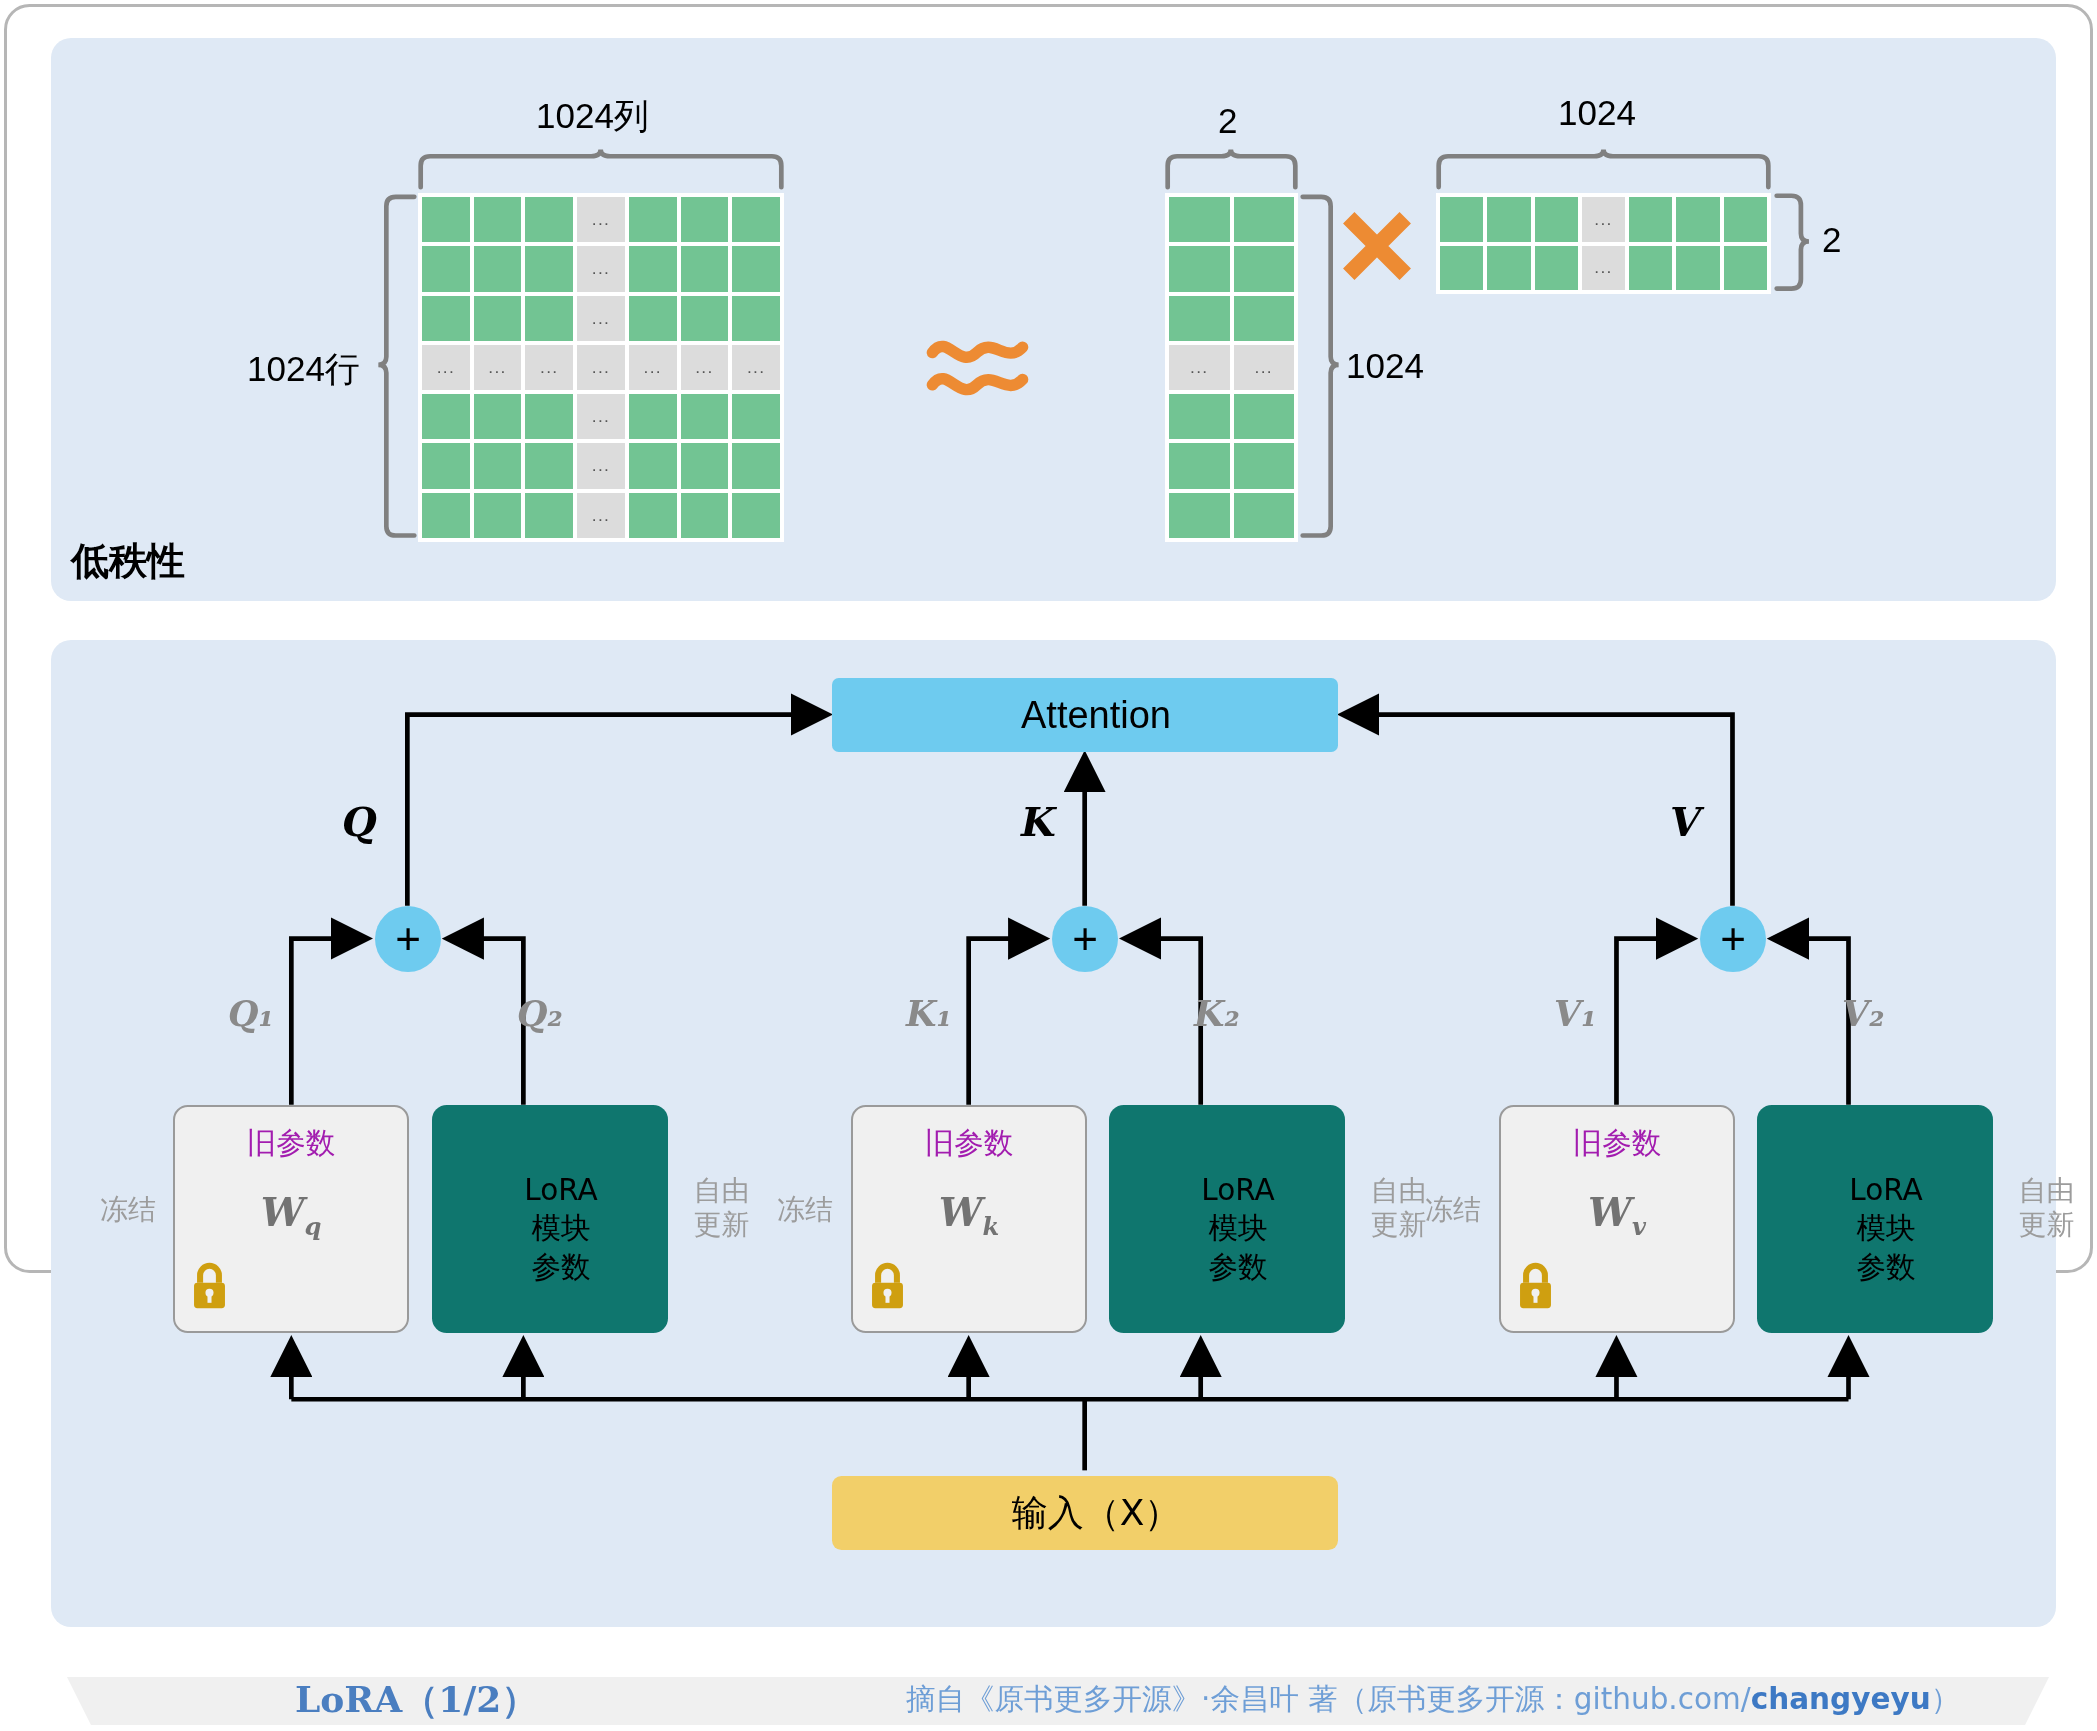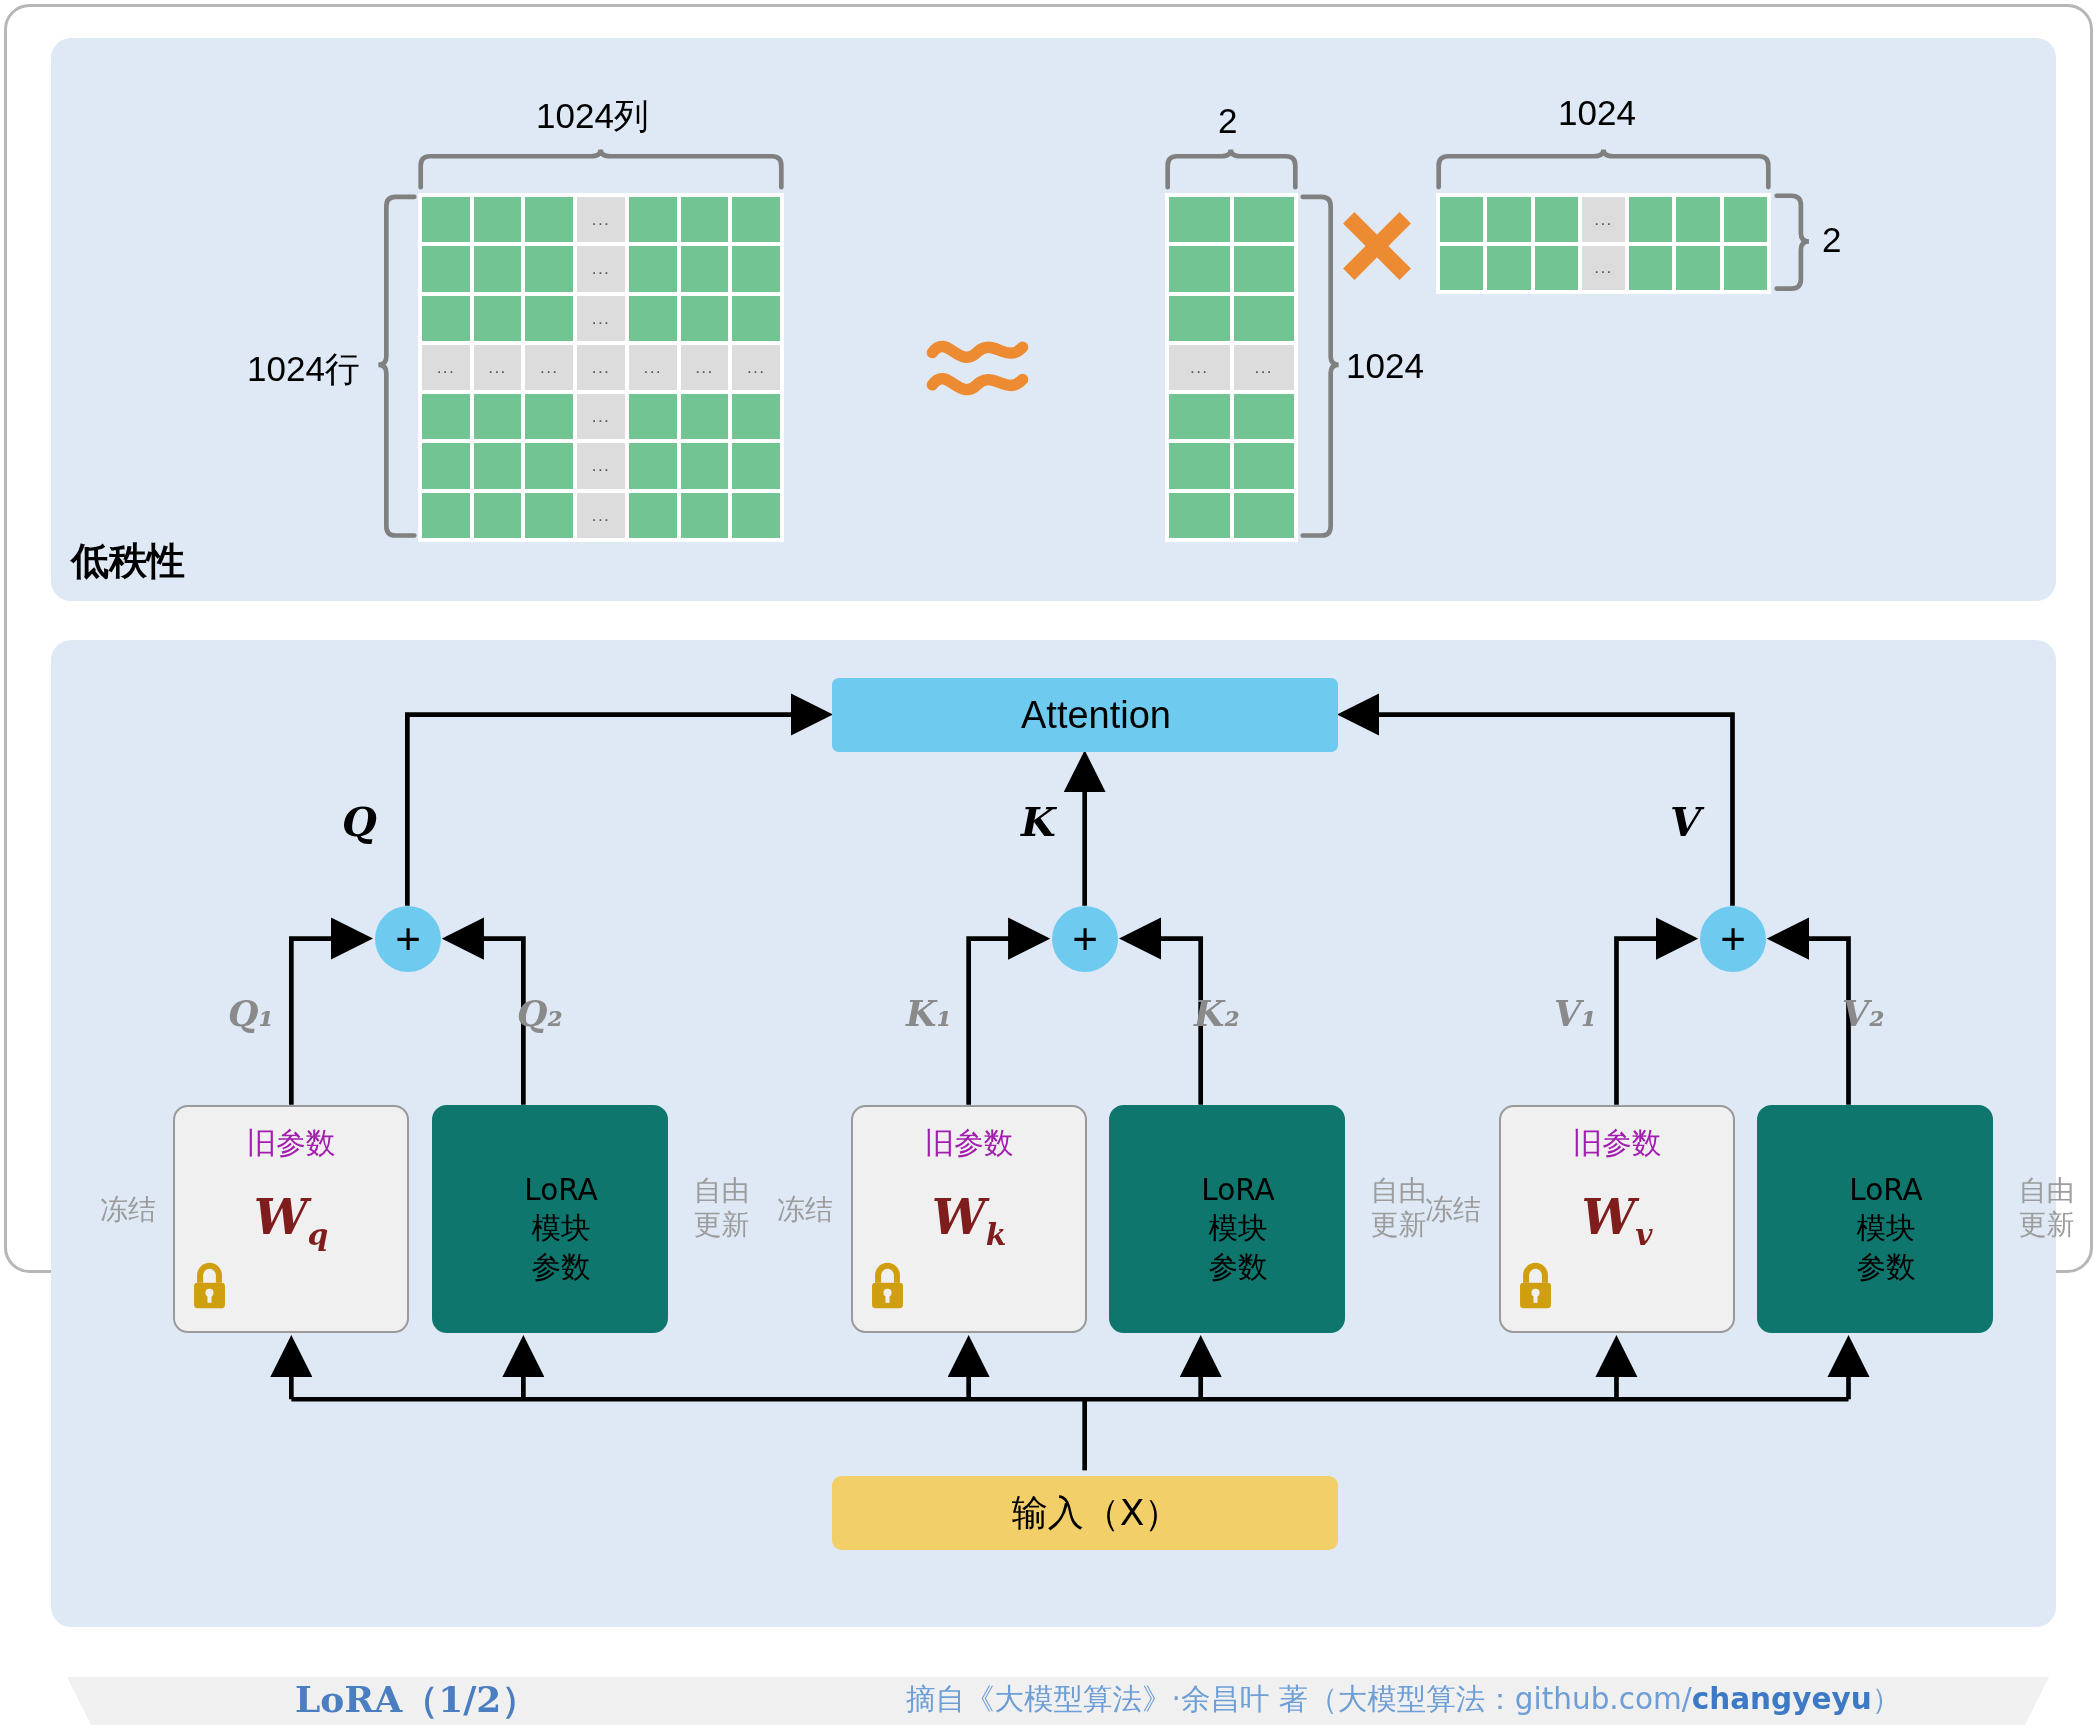--- a/index.html
+++ b/index.html
@@ -117,21 +117,21 @@
     display: flex; flex-direction: column; align-items: center;
     padding-top: 19px;
   }
   .param-box.old {
     background: #f0f0f0; border: 2.7px solid #9a9a9a;
   }
   .param-box.lora {
     background: #0f766e; border: none;
   }
   .pb-title { font-size: 29.5px; color: #a21caf; line-height: 1.18; }
-  .pb-symbol { font-size: 48px; color: #7f1d1d; margin-top: 28px; }
+  .pb-symbol { font-size: 39px; color: #737373; margin-top: 28px; }
   .lock-icon { position: absolute; left: 14.8px; bottom: 20px; }
   .lora-lines { font-size: 29.5px; color: #000; line-height: 1.3; text-align: center; }
 
   .side-note {
     position: absolute; font-size: 28px; color: #9c9c9c;
     line-height: 1.2; text-align: center; white-space: pre-line;
   }
 
   #input-box {
     left: 825px; top: 1469px; width: 506px; height: 74px;
@@ -425,17 +425,17 @@
   </div>
   <div class="side-note cn" style="left:1399px; top:1186px; width:94px;">冻结</div>
   <div class="side-note cn" style="left:1996px; top:1167px; width:87px;">自由
 更新</div>
 
   <div class="abs ctr cn" id="input-box">输入（X）</div>
 
   <div id="footer-band"></div>
   <div id="footer-title">LoRA（1/2）</div>
   <div id="footer-credit" class="cn">
-    <span>摘自《大模型算法》·余昌叶 著（大模型算法：github.com/</span><b>changyeyu</b><span>）</span>
+    <span>摘自《原书更多开源》·余昌叶 著（原书更多开源：github.com/</span><b>changyeyu</b><span>）</span>
   </div>
 
 </div>
 
 
 </body></html>

